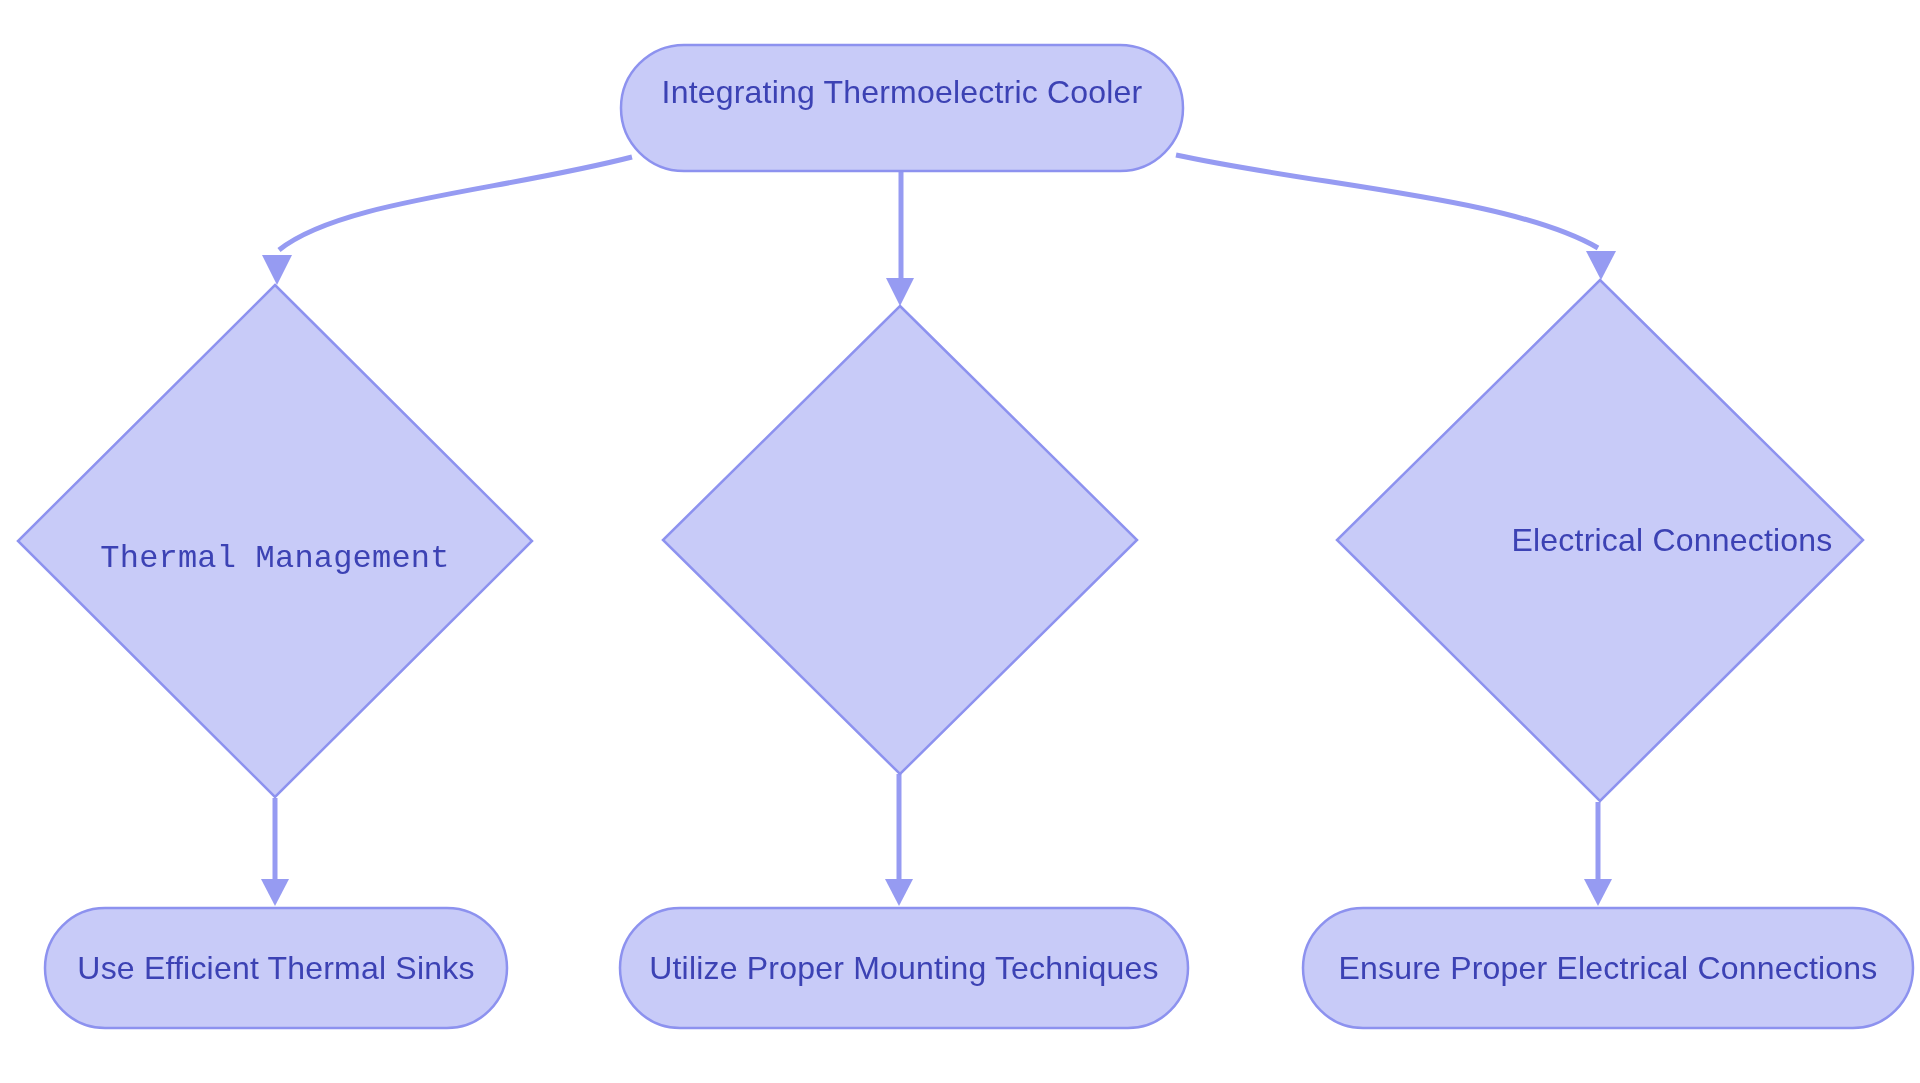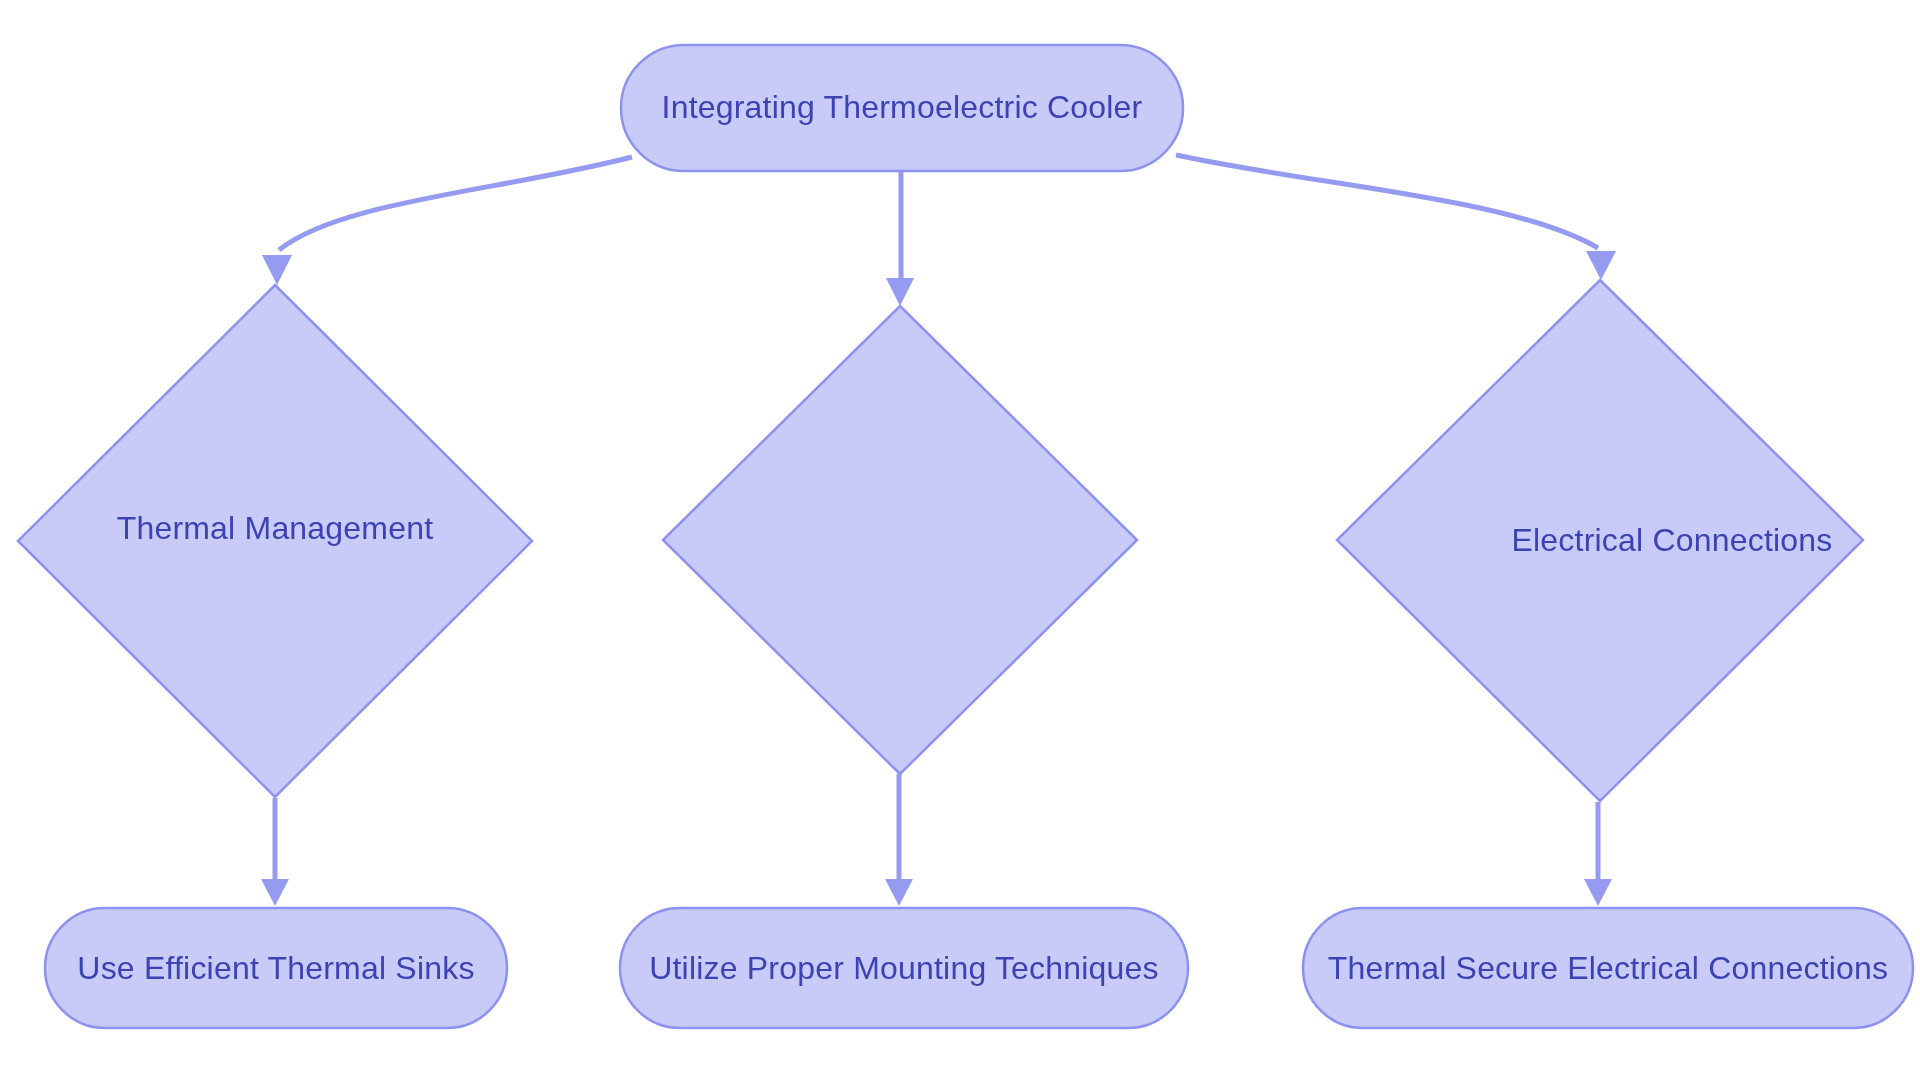--- a/index.html
+++ b/index.html
@@ -69,26 +69,26 @@
 
     <polygon class="shape-diamond" points="275,285 532,541 275,797 18,541"></polygon>
     <polygon class="shape-diamond" points="900,306 1137,540 900,774 663,540"></polygon>
     <polygon class="shape-diamond" points="1600,280 1863,540 1600,801 1337,540"></polygon>
 
     <rect class="shape-pill" x="45" y="908" width="462" height="120" rx="60" ry="60"></rect>
     <rect class="shape-pill" x="620" y="908" width="568" height="120" rx="60" ry="60"></rect>
     <rect class="shape-pill" x="1303" y="908" width="610" height="120" rx="60" ry="60"></rect>
   </svg>
 
-  <div class="node-label" style="left:621px;top:44px;width:562px;height:126px;">Integrating Thermoelectric Cooler</div>
+  <div class="node-label" style="left:621px;top:29px;width:562px;height:126px;">Integrating Thermoelectric Cooler</div>
 
-  <div class="node-label" style="left:18px;top:272px;width:514px;height:512px;">Thermal Management</div>
+  <div class="node-label" style="left:18px;top:302px;width:514px;height:512px;font-family:Liberation Mono, monospace;">Thermal Management</div>
 
 
   <div class="node-label" style="left:1409px;top:280px;width:526px;height:521px;">Electrical Connections</div>
 
   <div class="node-label" style="left:45px;top:908px;width:462px;height:120px;">Use Efficient Thermal Sinks</div>
 
   <div class="node-label" style="left:620px;top:908px;width:568px;height:120px;">Utilize Proper Mounting Techniques</div>
 
-  <div class="node-label" style="left:1303px;top:908px;width:610px;height:120px;">Thermal Secure Electrical Connections</div>
+  <div class="node-label" style="left:1303px;top:908px;width:610px;height:120px;">Ensure Proper Electrical Connections</div>
 
 </div>
 
 </body></html>

